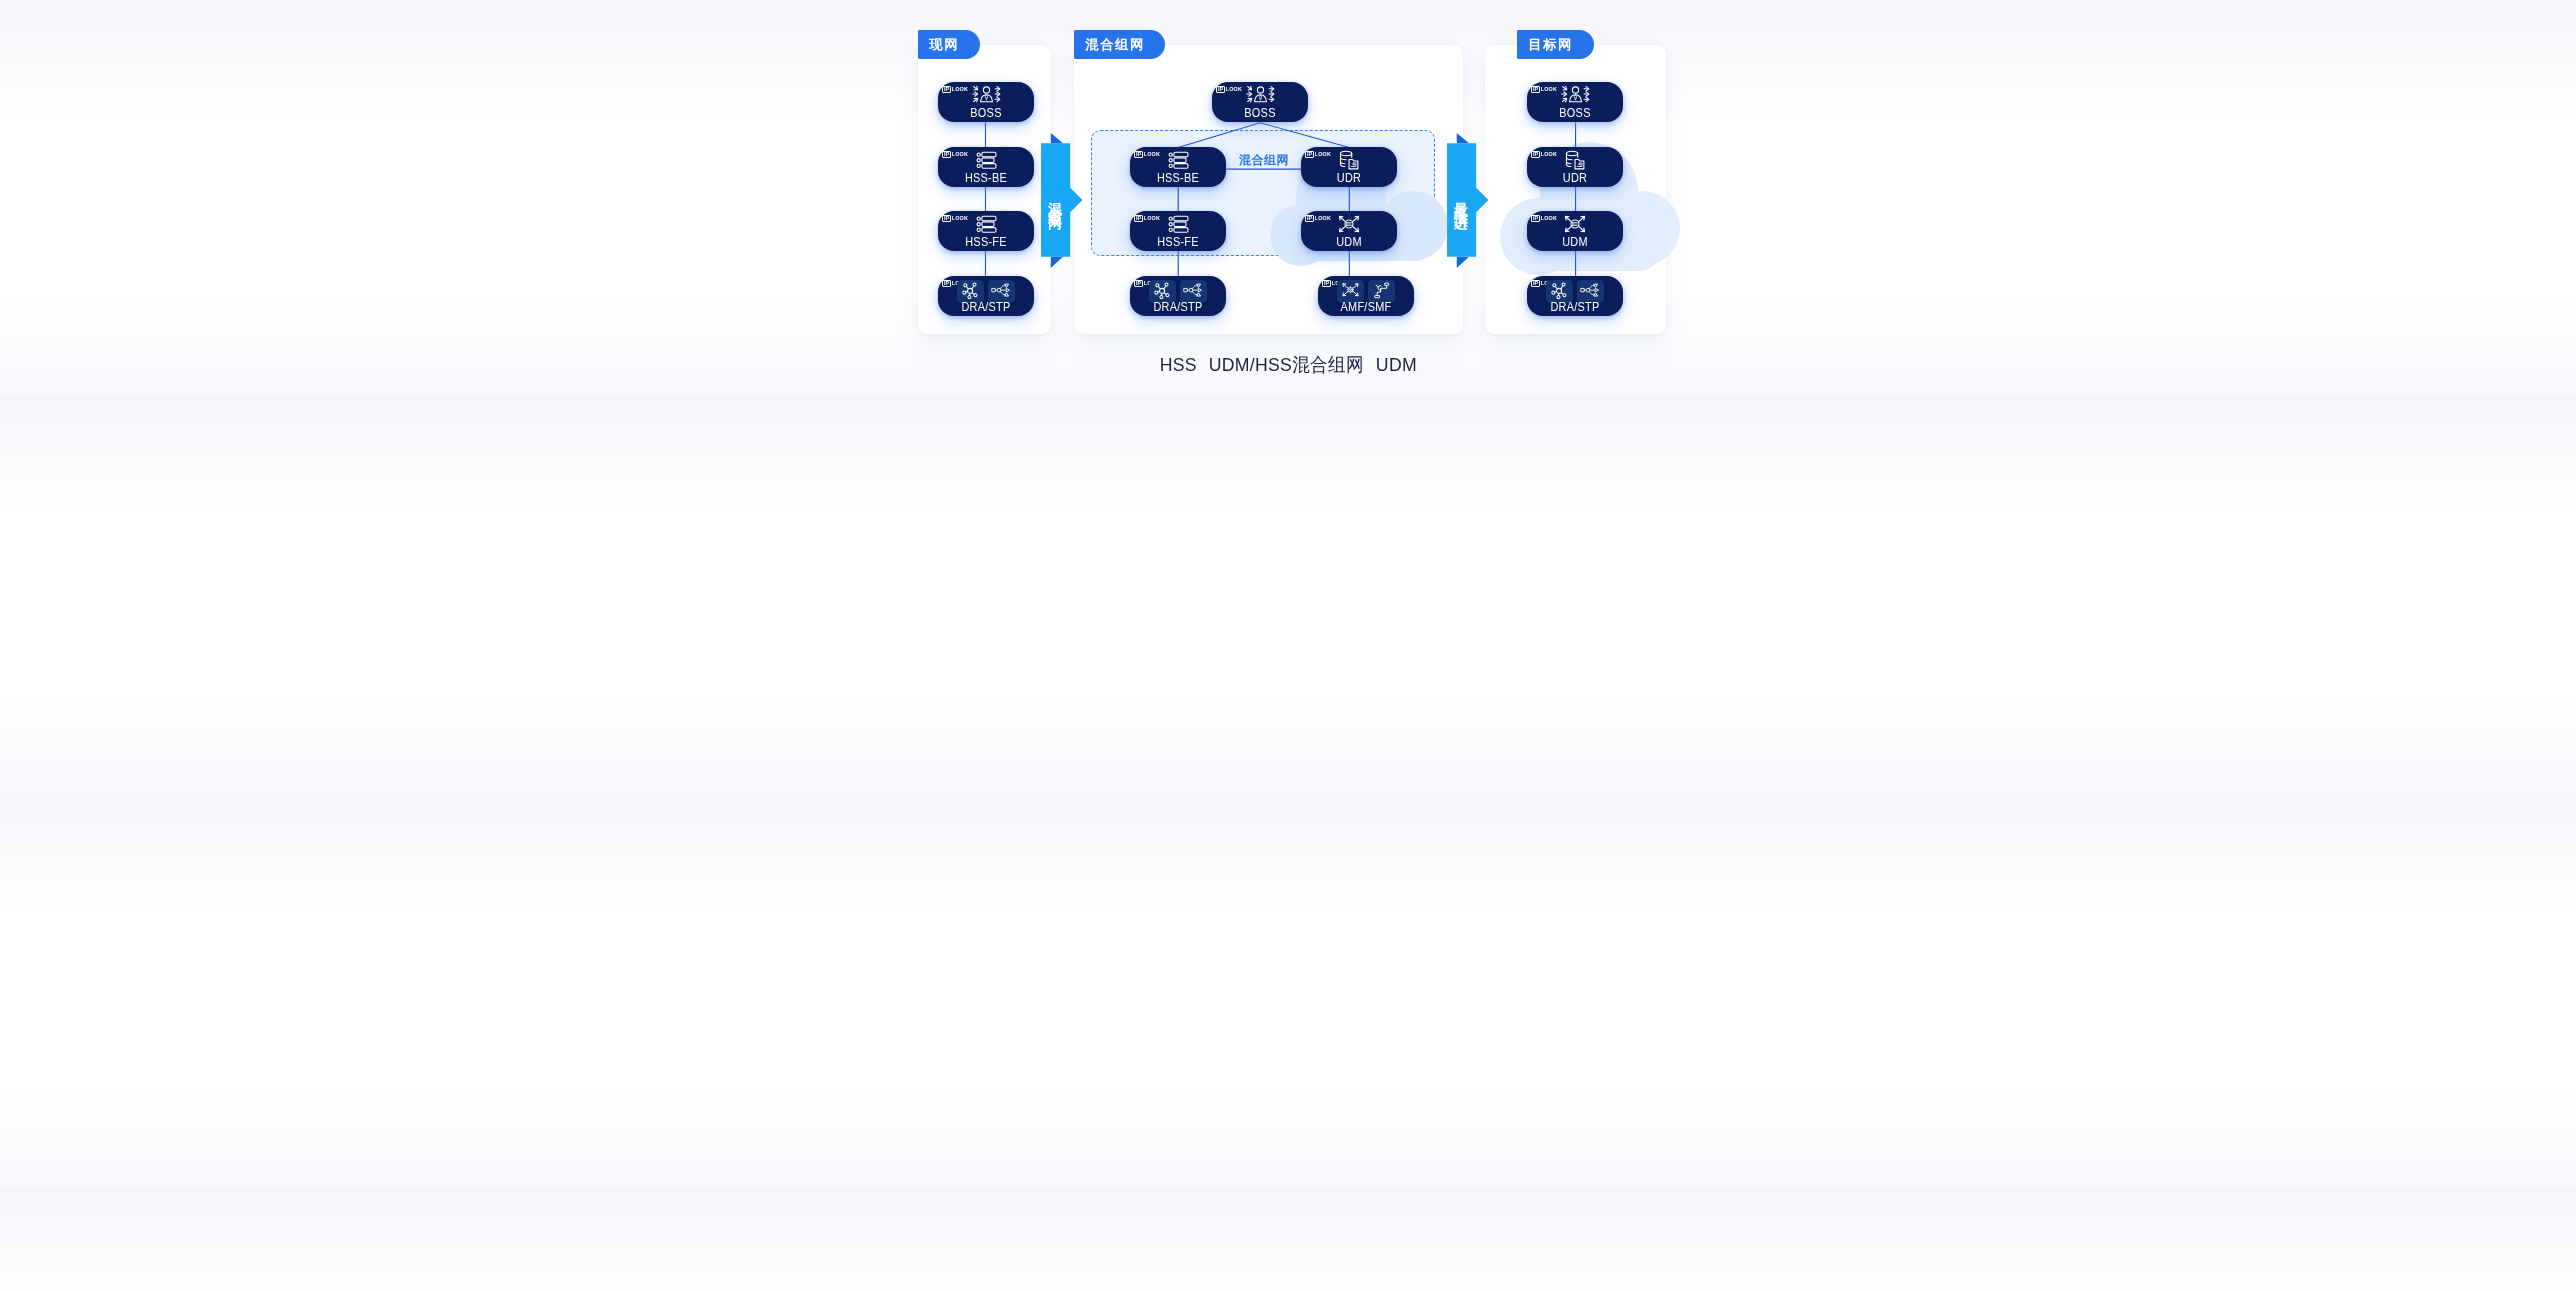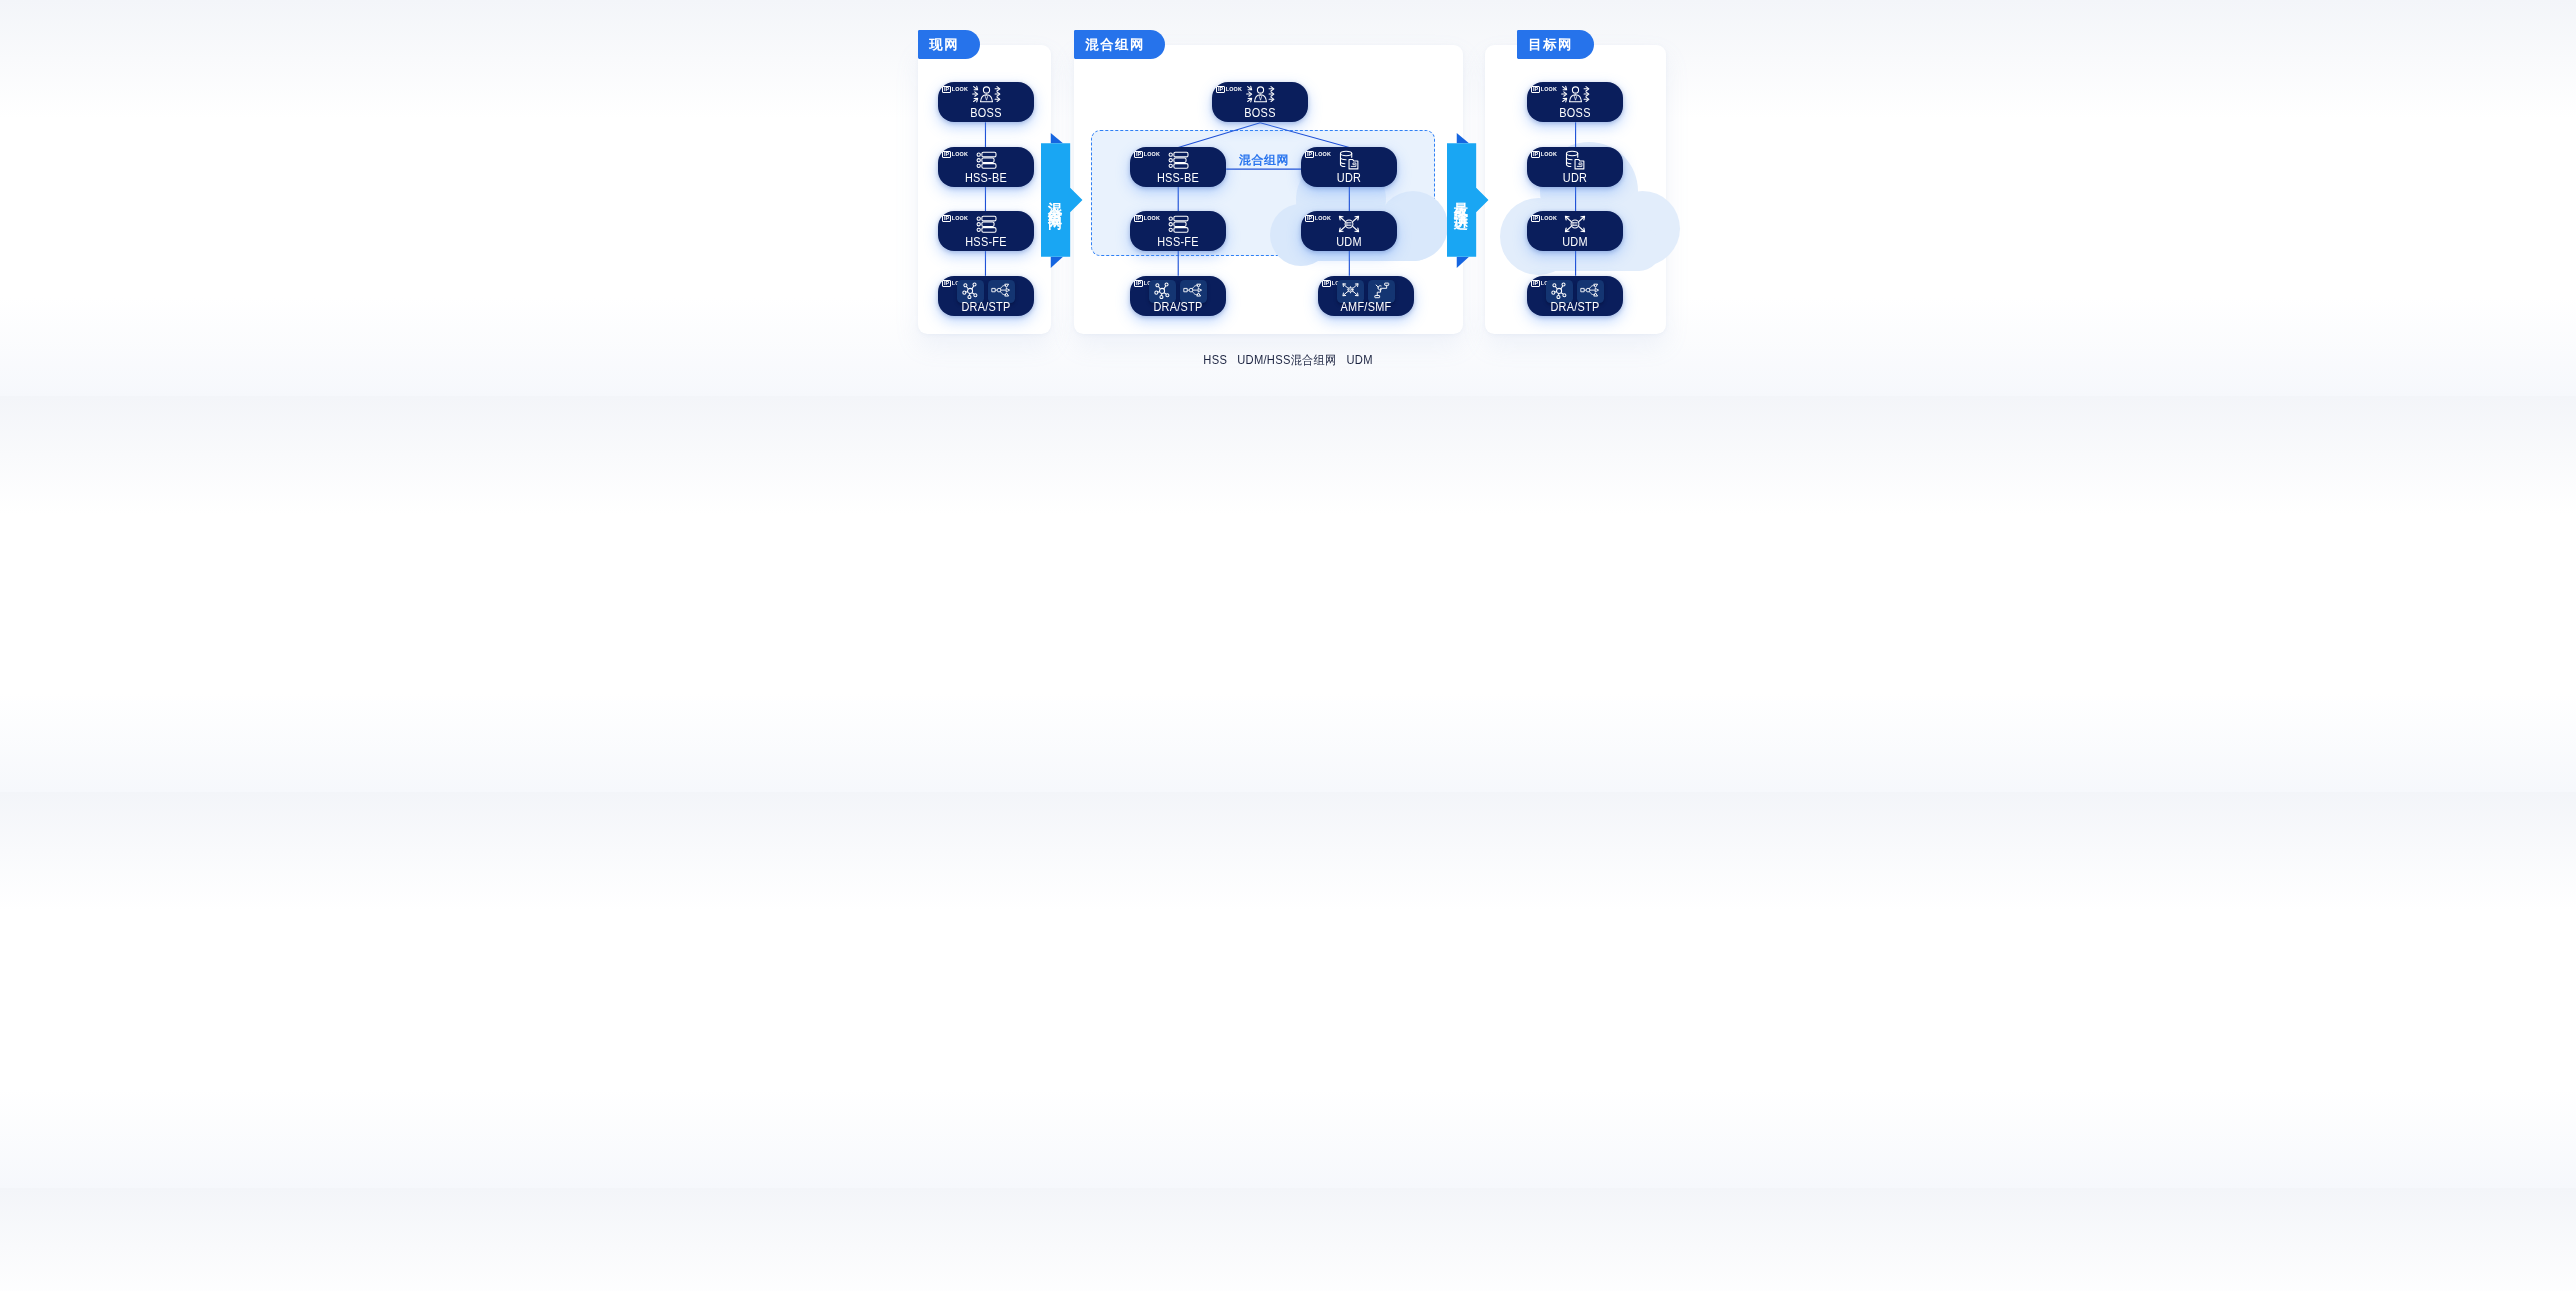--- a/index.html
+++ b/index.html
@@ -92,21 +92,21 @@
     display:flex;align-items:center;justify-content:center;
   }
   .ribbon .vtext span{
     writing-mode:vertical-rl;text-orientation:upright;
     color:#fff;font-size:14px;font-weight:700;letter-spacing:4.6px;
   }
 
   
   .caption{
     position:absolute;left:0;top:352px;width:100%;text-align:center;z-index:4;
-    color:var(--caption-color,#1b2340);font-size:12px;font-weight:500;
+    color:var(--caption-color,#1b2340);font-size:19px;font-weight:500;
   }
   .caption span{display:inline-block;transform:scaleX(.93);word-spacing:7.2px;letter-spacing:0.3px;}
 </style>
 </head>
 <body>
 
 <div class="stage">
 
   <div class="panel panel-current"></div>
   <div class="panel panel-evolution"></div>

